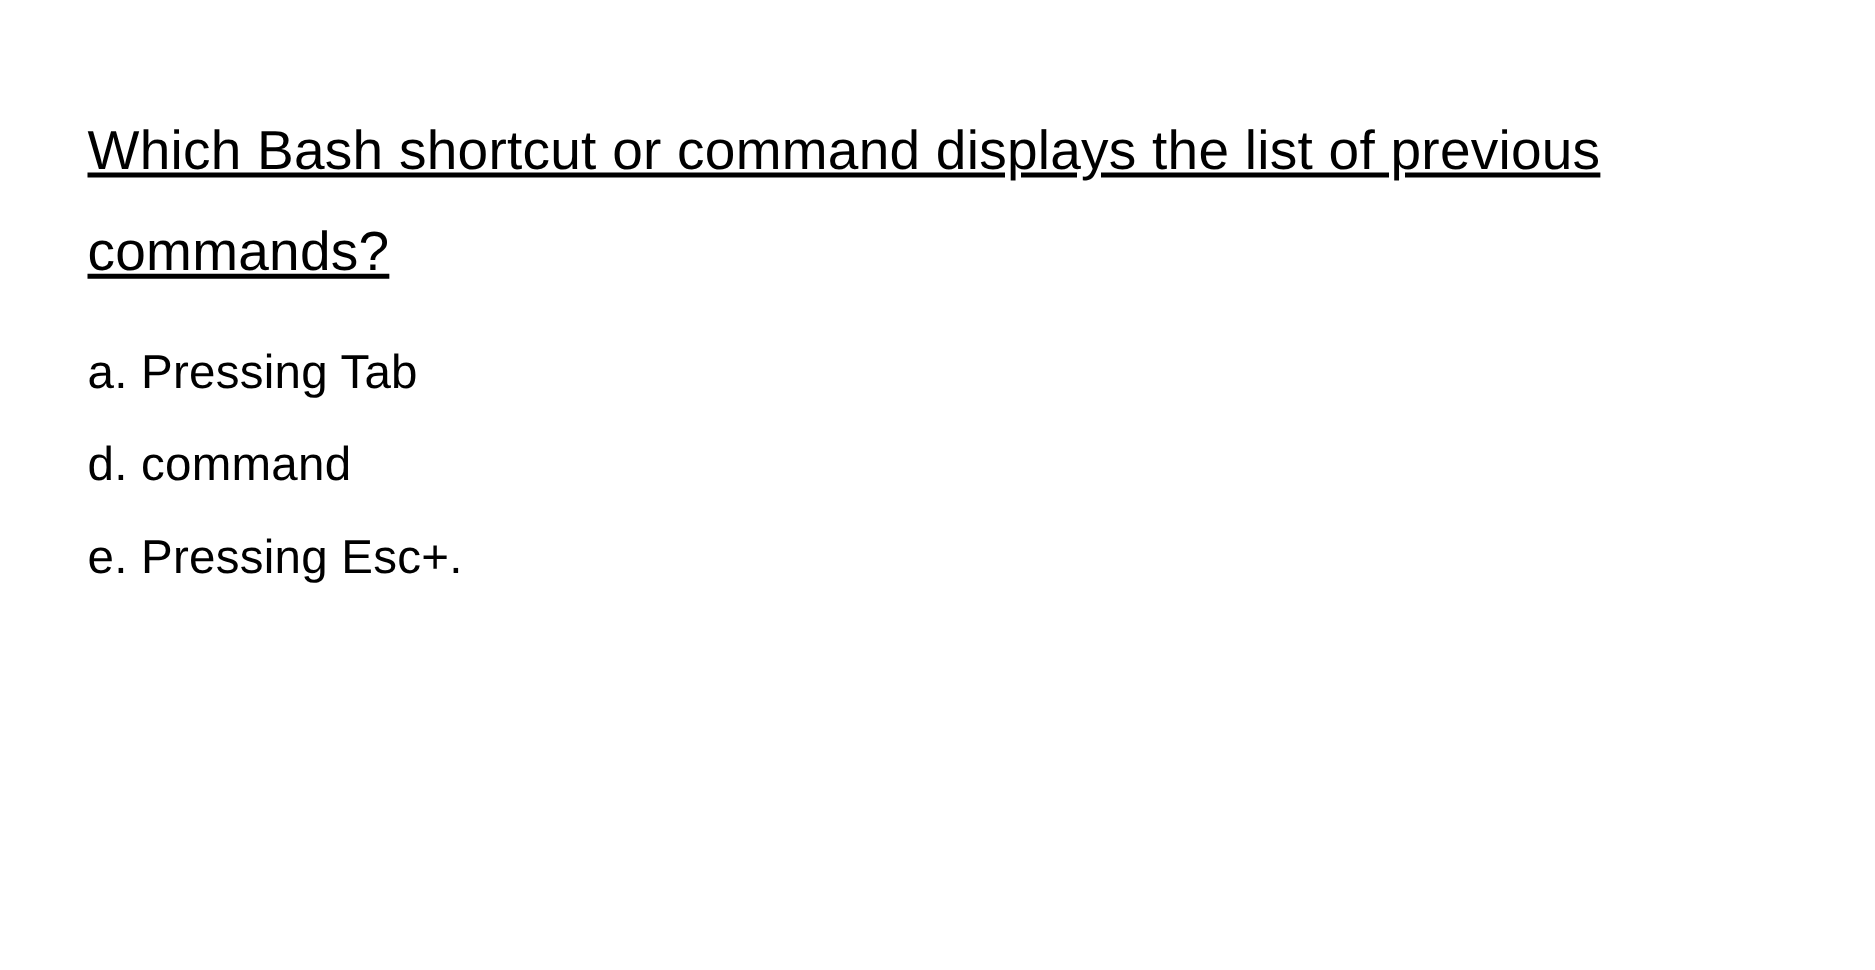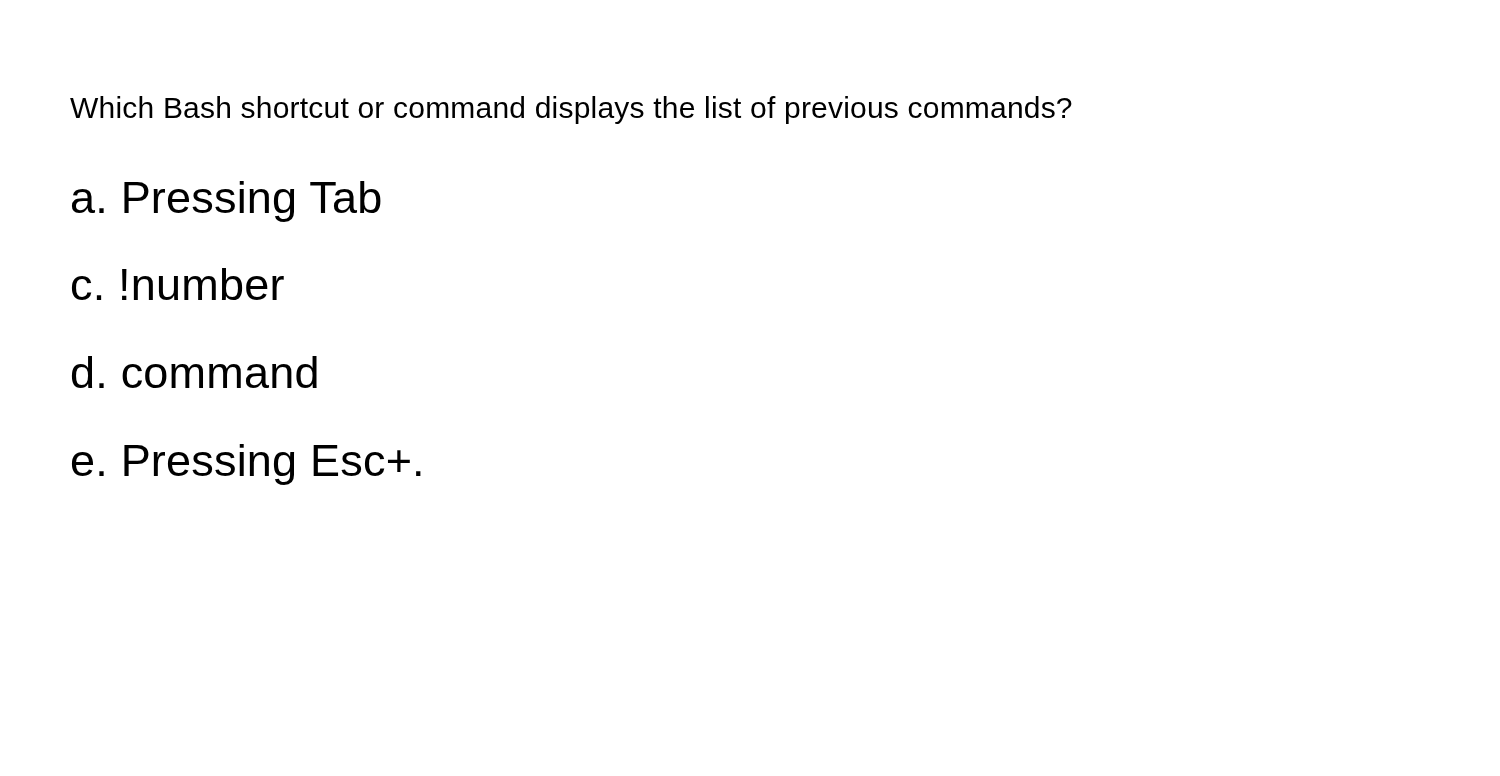--- a/index.html
+++ b/index.html
@@ -9,36 +9,36 @@
     }
     body {
       width: 1500px;
       height: 776px;
       background: #ffffff;
       font-family: -apple-system, BlinkMacSystemFont, "Segoe UI", Helvetica, Arial, sans-serif;
       padding: 80px 70px 0 70px;
       color: #000000;
     }
     .question {
-      font-size: 30px;
+      font-size: 44px;
       line-height: 1.85;
       letter-spacing: 0.2px;
+      text-decoration: underline;
     }
     .options {
       margin-top: 18px;
     }
     .option {
-      font-size: 45px;
+      font-size: 38px;
       line-height: 1.95;
       letter-spacing: 0.2px;
     }
   </style>
 </head>
 <body>
 
 <div class="question">Which Bash shortcut or command displays the list of previous commands?</div>
 
 <div class="options">
   <div class="option">a. Pressing Tab</div>
-  <div class="option">c. !number</div>
   <div class="option">d. command</div>
   <div class="option">e. Pressing Esc+.</div>
 </div>
 
 </body></html>

